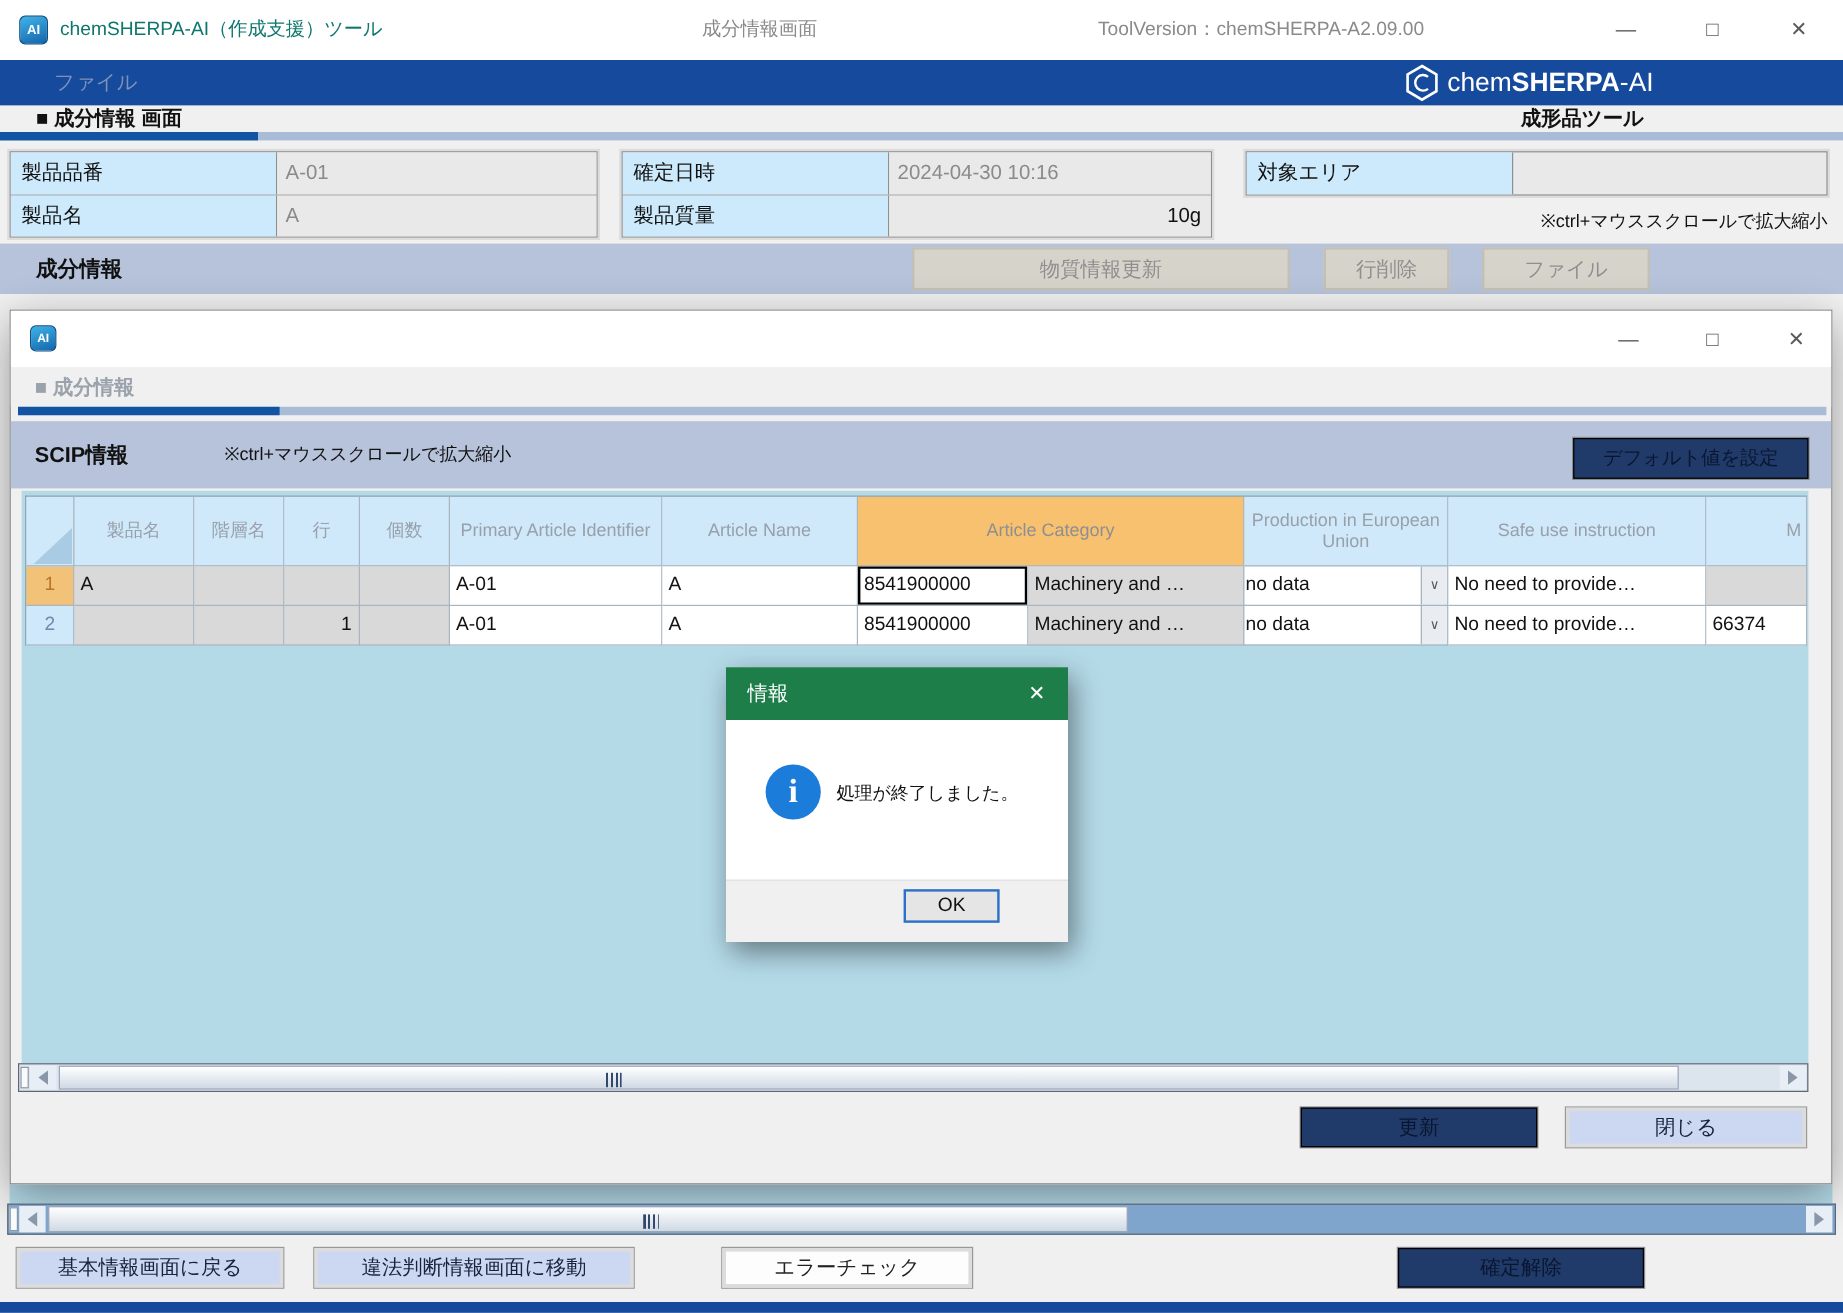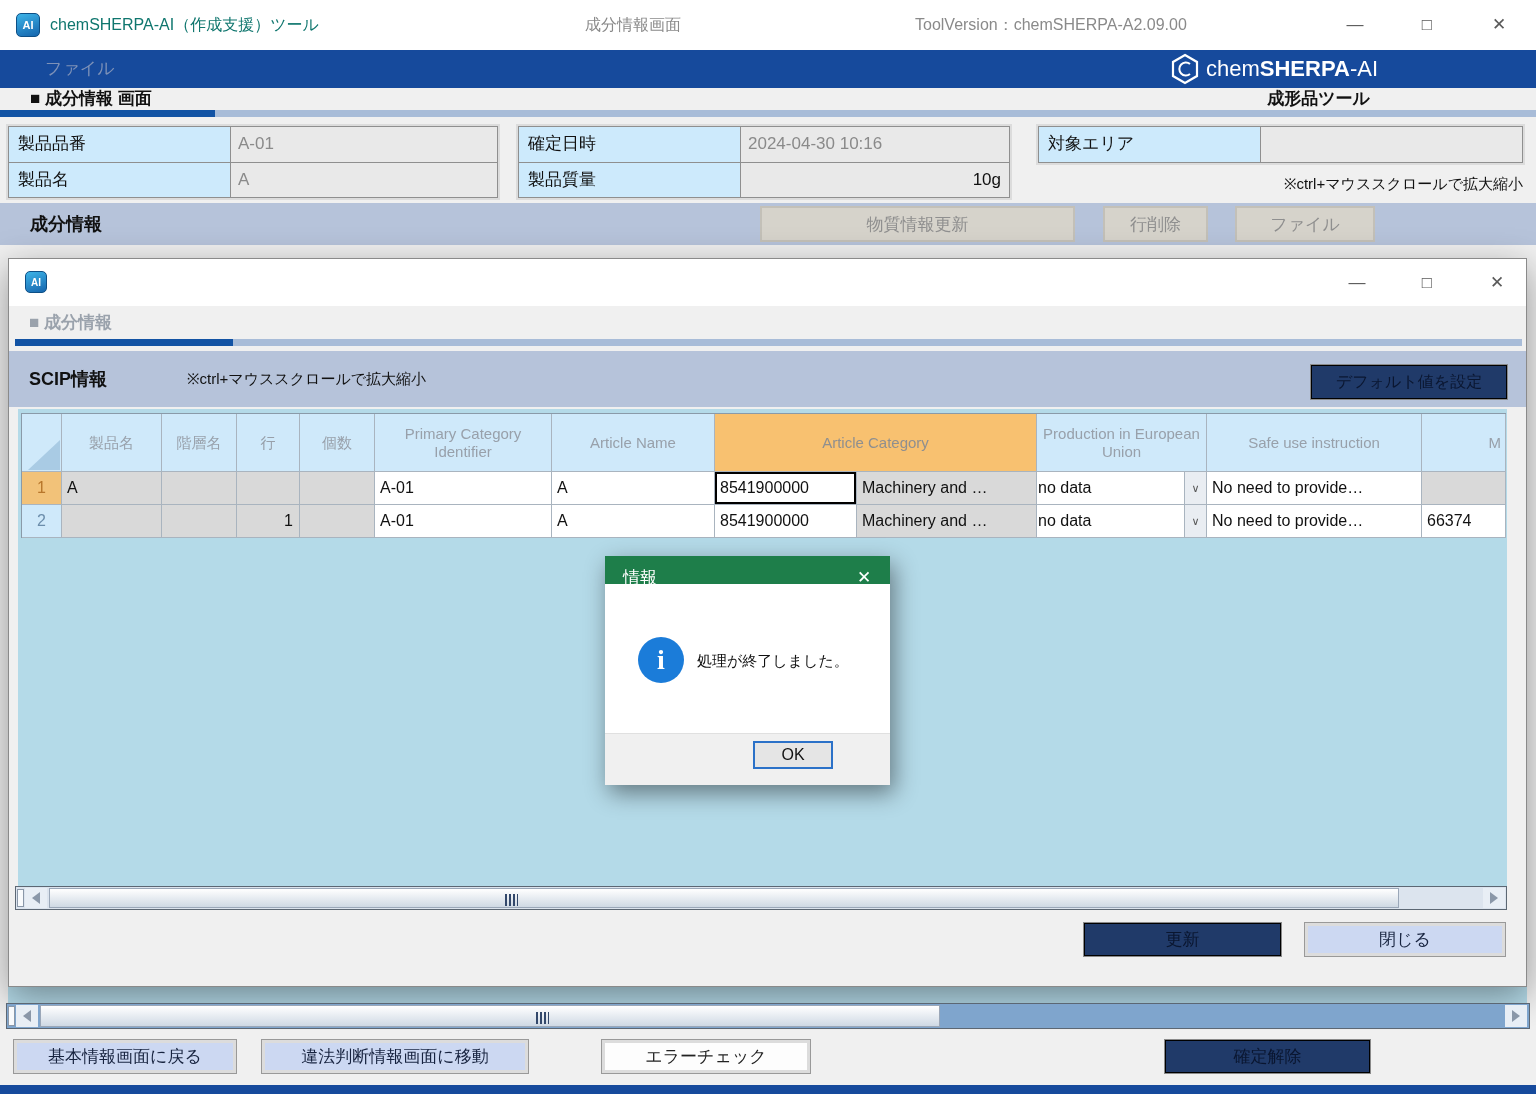--- a/index.html
+++ b/index.html
@@ -77,21 +77,21 @@
   .sb { background:#dce4ee; border:1px solid #5c6773; }
   .sb-box { position:absolute; left:1px; top:2px; bottom:2px; width:7px; background:#f8fafc; border:1px solid #8a97a8; }
   .sb-arrow { position:absolute; top:1px; bottom:1px; width:22px; background:#e8eef5; display:flex; align-items:center; justify-content:center; }
   .tri-l { width:0; height:0; border-top:6px solid transparent; border-bottom:6px solid transparent; border-right:8px solid #8a97a8; }
   .tri-r { width:0; height:0; border-top:6px solid transparent; border-bottom:6px solid transparent; border-left:8px solid #8a97a8; }
   .sb-thumb { position:absolute; top:1px; bottom:1px; background:linear-gradient(#ffffff,#cfd9e4); border:1px solid #9aa7b8; }
   .grip { position:absolute; top:5px; width:13px; height:12px; background:repeating-linear-gradient(90deg,#33486b 0 2px,rgba(0,0,0,0) 2px 4px); }
 
   
   .dialog { left:605px; top:556px; width:285px; height:229px; background:#fff; box-shadow:4px 8px 22px rgba(0,0,0,.45); }
-  .dlg-head { left:0; top:0; width:100%; height:28px; background:#1e7e4a; }
+  .dlg-head { left:0; top:0; width:100%; height:44px; background:#1e7e4a; }
   .dlg-title { color:#fff; font-size:17px; line-height:44px; }
   .dlg-close { color:#fff; font-size:17px; line-height:44px; width:40px; text-align:center; }
   .dlg-body { left:0; top:44px; width:100%; height:133px; background:#fff; }
   .info-circle { width:46px; height:46px; border-radius:50%; background:#1b7cd9; color:#fff; display:flex; align-items:center; justify-content:center; font-family:"Liberation Serif",serif; font-weight:bold; font-size:28px; }
   .dlg-msg { font-size:15px; color:#111; }
   .dlg-foot { left:0; top:177px; width:100%; height:52px; background:#f0f0f0; border-top:1px solid #e0e0e0; }
   .btn-ok { background:#e5e5e5; border:2px solid #2b71c8; color:#111; font-size:16px; }
 
   .navy-strip { background:#164a9c; }
 </style>
@@ -196,21 +196,21 @@
     <div class="abs tbl">
 
       <div class="tr">
         <div class="th" style="width:40px; height:58px; position:relative;">
             <div class="corner-tri"></div>
           </div>
         <div class="th" style="width:100px; height:58px;">製品名</div>
         <div class="th" style="width:75px; height:58px;">階層名</div>
         <div class="th" style="width:63px; height:58px;">行</div>
         <div class="th" style="width:75px; height:58px;">個数</div>
-        <div class="th" style="width:177px; height:58px;">Primary Category Identifier</div>
+        <div class="th" style="width:177px; height:58px;">Primary Article Identifier</div>
         <div class="th" style="width:163px; height:58px;">Article Name</div>
         <div class="th th-orange" style="width:322px; height:58px;">Article Category</div>
         <div class="th" style="width:170px; height:58px;">Production in European Union</div>
         <div class="th" style="width:215px; height:58px;">Safe use instruction</div>
         <div class="th" style="width:84px; height:58px; justify-content:flex-end; padding-right:4px;">M</div>
       </div>
 
       <div class="tr">
         <div class="td rownum rownum-sel" style="width:40px; height:33px;">1</div>
         <div class="td td-gray" style="width:100px; height:33px;">A</div>

